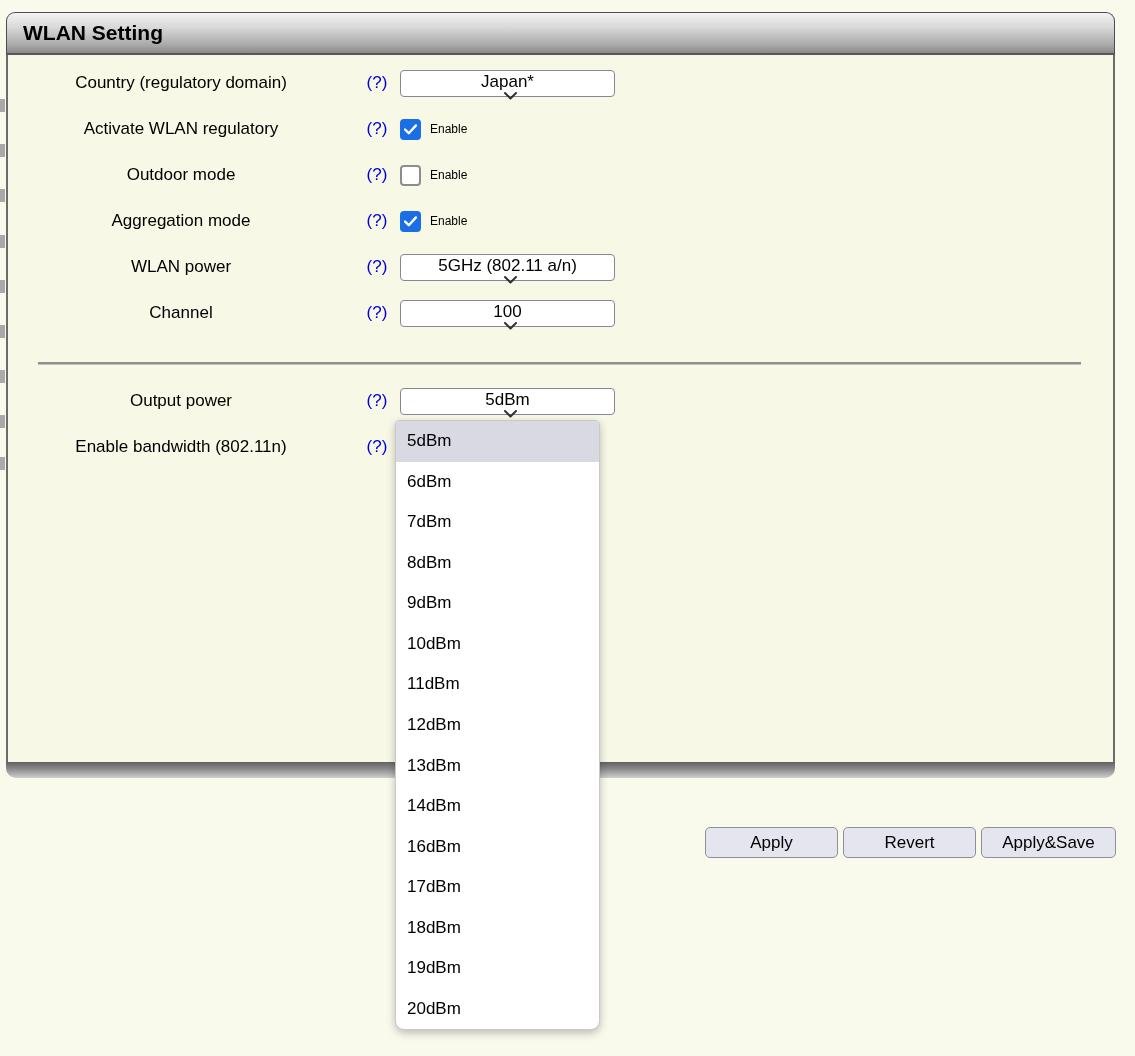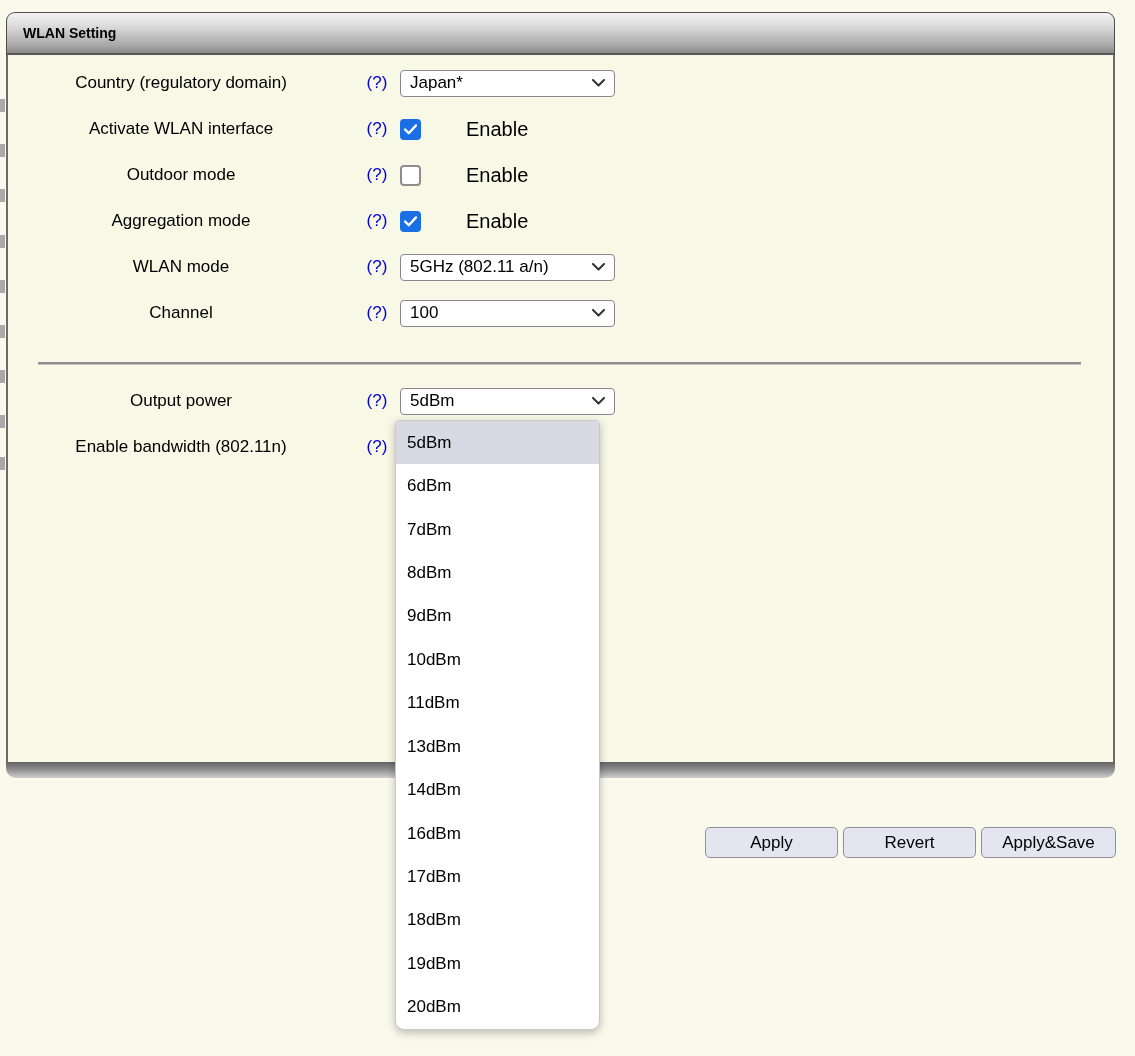--- a/index.html
+++ b/index.html
@@ -10,21 +10,21 @@
   }
   
   .panel-header{
     position:absolute;left:6px;top:12px;width:1109px;height:43px;
     box-sizing:border-box;
     background:linear-gradient(#f3f3f3 0%,#d9d9d9 35%,#a9a9a9 80%,#8a8a8a 100%);
     border:1px solid #4d4d4d;border-bottom:2px solid #585858;
     border-radius:9px 9px 0 0;
     display:flex;align-items:center;padding-left:16px;
   }
-  .panel-title{font-size:14px;font-weight:bold;}
+  .panel-title{font-size:21px;font-weight:bold;}
   .panel-body{
     position:absolute;left:6px;top:55px;width:1109px;height:707px;
     box-sizing:border-box;background:#f8f8e6;
     border-left:2px solid #6b6b6b;border-right:2px solid #6b6b6b;
   }
   .panel-bottom{
     position:absolute;left:6px;top:762px;width:1109px;height:16px;
     background:linear-gradient(#626262 0%,#8d8d8d 45%,#cfcfcf 100%);
     border-radius:0 0 10px 10px;
   }
@@ -32,32 +32,32 @@
   
   .form-table{padding-top:5px;}
   .row{display:flex;align-items:center;height:46px;}
   .lbl{width:346px;text-align:center;font-size:17px;white-space:nowrap;}
   .help{width:46px;text-align:center;font-size:17px;color:#0000dd;cursor:pointer;}
   .ctrl{display:flex;align-items:center;gap:9px;}
   .select-box{
     width:215px;height:27px;box-sizing:border-box;background:#fff;
     border:1px solid #87878f;border-radius:4px;
     display:flex;align-items:center;justify-content:space-between;
-    padding:8px 9px;font-size:17px;cursor:default;
+    padding:1px 9px;font-size:17px;cursor:default;flex-direction:column;
   }
   .chev{flex:0 0 auto;margin-left:6px;}
   .cb{
     width:21px;height:21px;box-sizing:border-box;border-radius:4px;
     background:#fff;border:2px solid #8d8d8d;
     display:flex;align-items:center;justify-content:center;
   }
   .cb svg{display:none;}
   .cb.checked{background:#1a6ee6;border-color:#1a6ee6;}
   .cb.checked svg{display:block;}
-  .cb-label{font-size:20px;margin-left:36px;}
+  .cb-label{font-size:12px;}
   .divider{
     height:3px;margin:26px 32px 13px 30px;
     background:linear-gradient(#8f8f8f 0%,#8f8f8f 55%,#e2e2da 100%);
   }
   
   .dropdown-popup{
     position:absolute;left:395px;top:420px;width:205px;height:610px;
     box-sizing:border-box;background:#fff;
     border:1px solid #c9c9c9;border-radius:4px 4px 9px 9px;
     box-shadow:0 3px 9px rgba(0,0,0,0.25);
@@ -102,21 +102,21 @@
         <div class="select-box">
           <span>Japan*</span>
           <svg class="chev" width="13" height="8" viewBox="0 0 13 8">
               <polyline points="1,1 6.5,6.5 12,1" fill="none" stroke="#333" stroke-width="2" stroke-linecap="round" stroke-linejoin="round"></polyline>
             </svg>
         </div>
       </div>
     </div>
 
     <div class="row">
-      <div class="lbl">Activate WLAN interface</div>
+      <div class="lbl">Activate WLAN regulatory</div>
       <div class="help">(?)</div>
       <div class="ctrl">
         <div class="cb checked">
           <svg width="13" height="11" viewBox="0 0 13 11">
               <polyline points="1,5.5 4.8,9.2 12,1.4" fill="none" stroke="#fff" stroke-width="2.4" stroke-linecap="round" stroke-linejoin="round"></polyline>
             </svg>
         </div>
         <span class="cb-label">Enable</span>
       </div>
     </div>
@@ -139,21 +139,21 @@
         <div class="cb checked">
           <svg width="13" height="11" viewBox="0 0 13 11">
               <polyline points="1,5.5 4.8,9.2 12,1.4" fill="none" stroke="#fff" stroke-width="2.4" stroke-linecap="round" stroke-linejoin="round"></polyline>
             </svg>
         </div>
         <span class="cb-label">Enable</span>
       </div>
     </div>
 
     <div class="row">
-      <div class="lbl">WLAN mode</div>
+      <div class="lbl">WLAN power</div>
       <div class="help">(?)</div>
       <div class="ctrl">
         <div class="select-box">
           <span>5GHz (802.11 a/n)</span>
           <svg class="chev" width="13" height="8" viewBox="0 0 13 8">
               <polyline points="1,1 6.5,6.5 12,1" fill="none" stroke="#333" stroke-width="2" stroke-linecap="round" stroke-linejoin="round"></polyline>
             </svg>
         </div>
       </div>
     </div>
@@ -203,20 +203,21 @@
 </div>
 
 <div class="dropdown-popup">
   <div class="opt selected">5dBm</div>
   <div class="opt">6dBm</div>
   <div class="opt">7dBm</div>
   <div class="opt">8dBm</div>
   <div class="opt">9dBm</div>
   <div class="opt">10dBm</div>
   <div class="opt">11dBm</div>
+  <div class="opt">12dBm</div>
   <div class="opt">13dBm</div>
   <div class="opt">14dBm</div>
   <div class="opt">16dBm</div>
   <div class="opt">17dBm</div>
   <div class="opt">18dBm</div>
   <div class="opt">19dBm</div>
   <div class="opt">20dBm</div>
 </div>
 
 </body></html>

